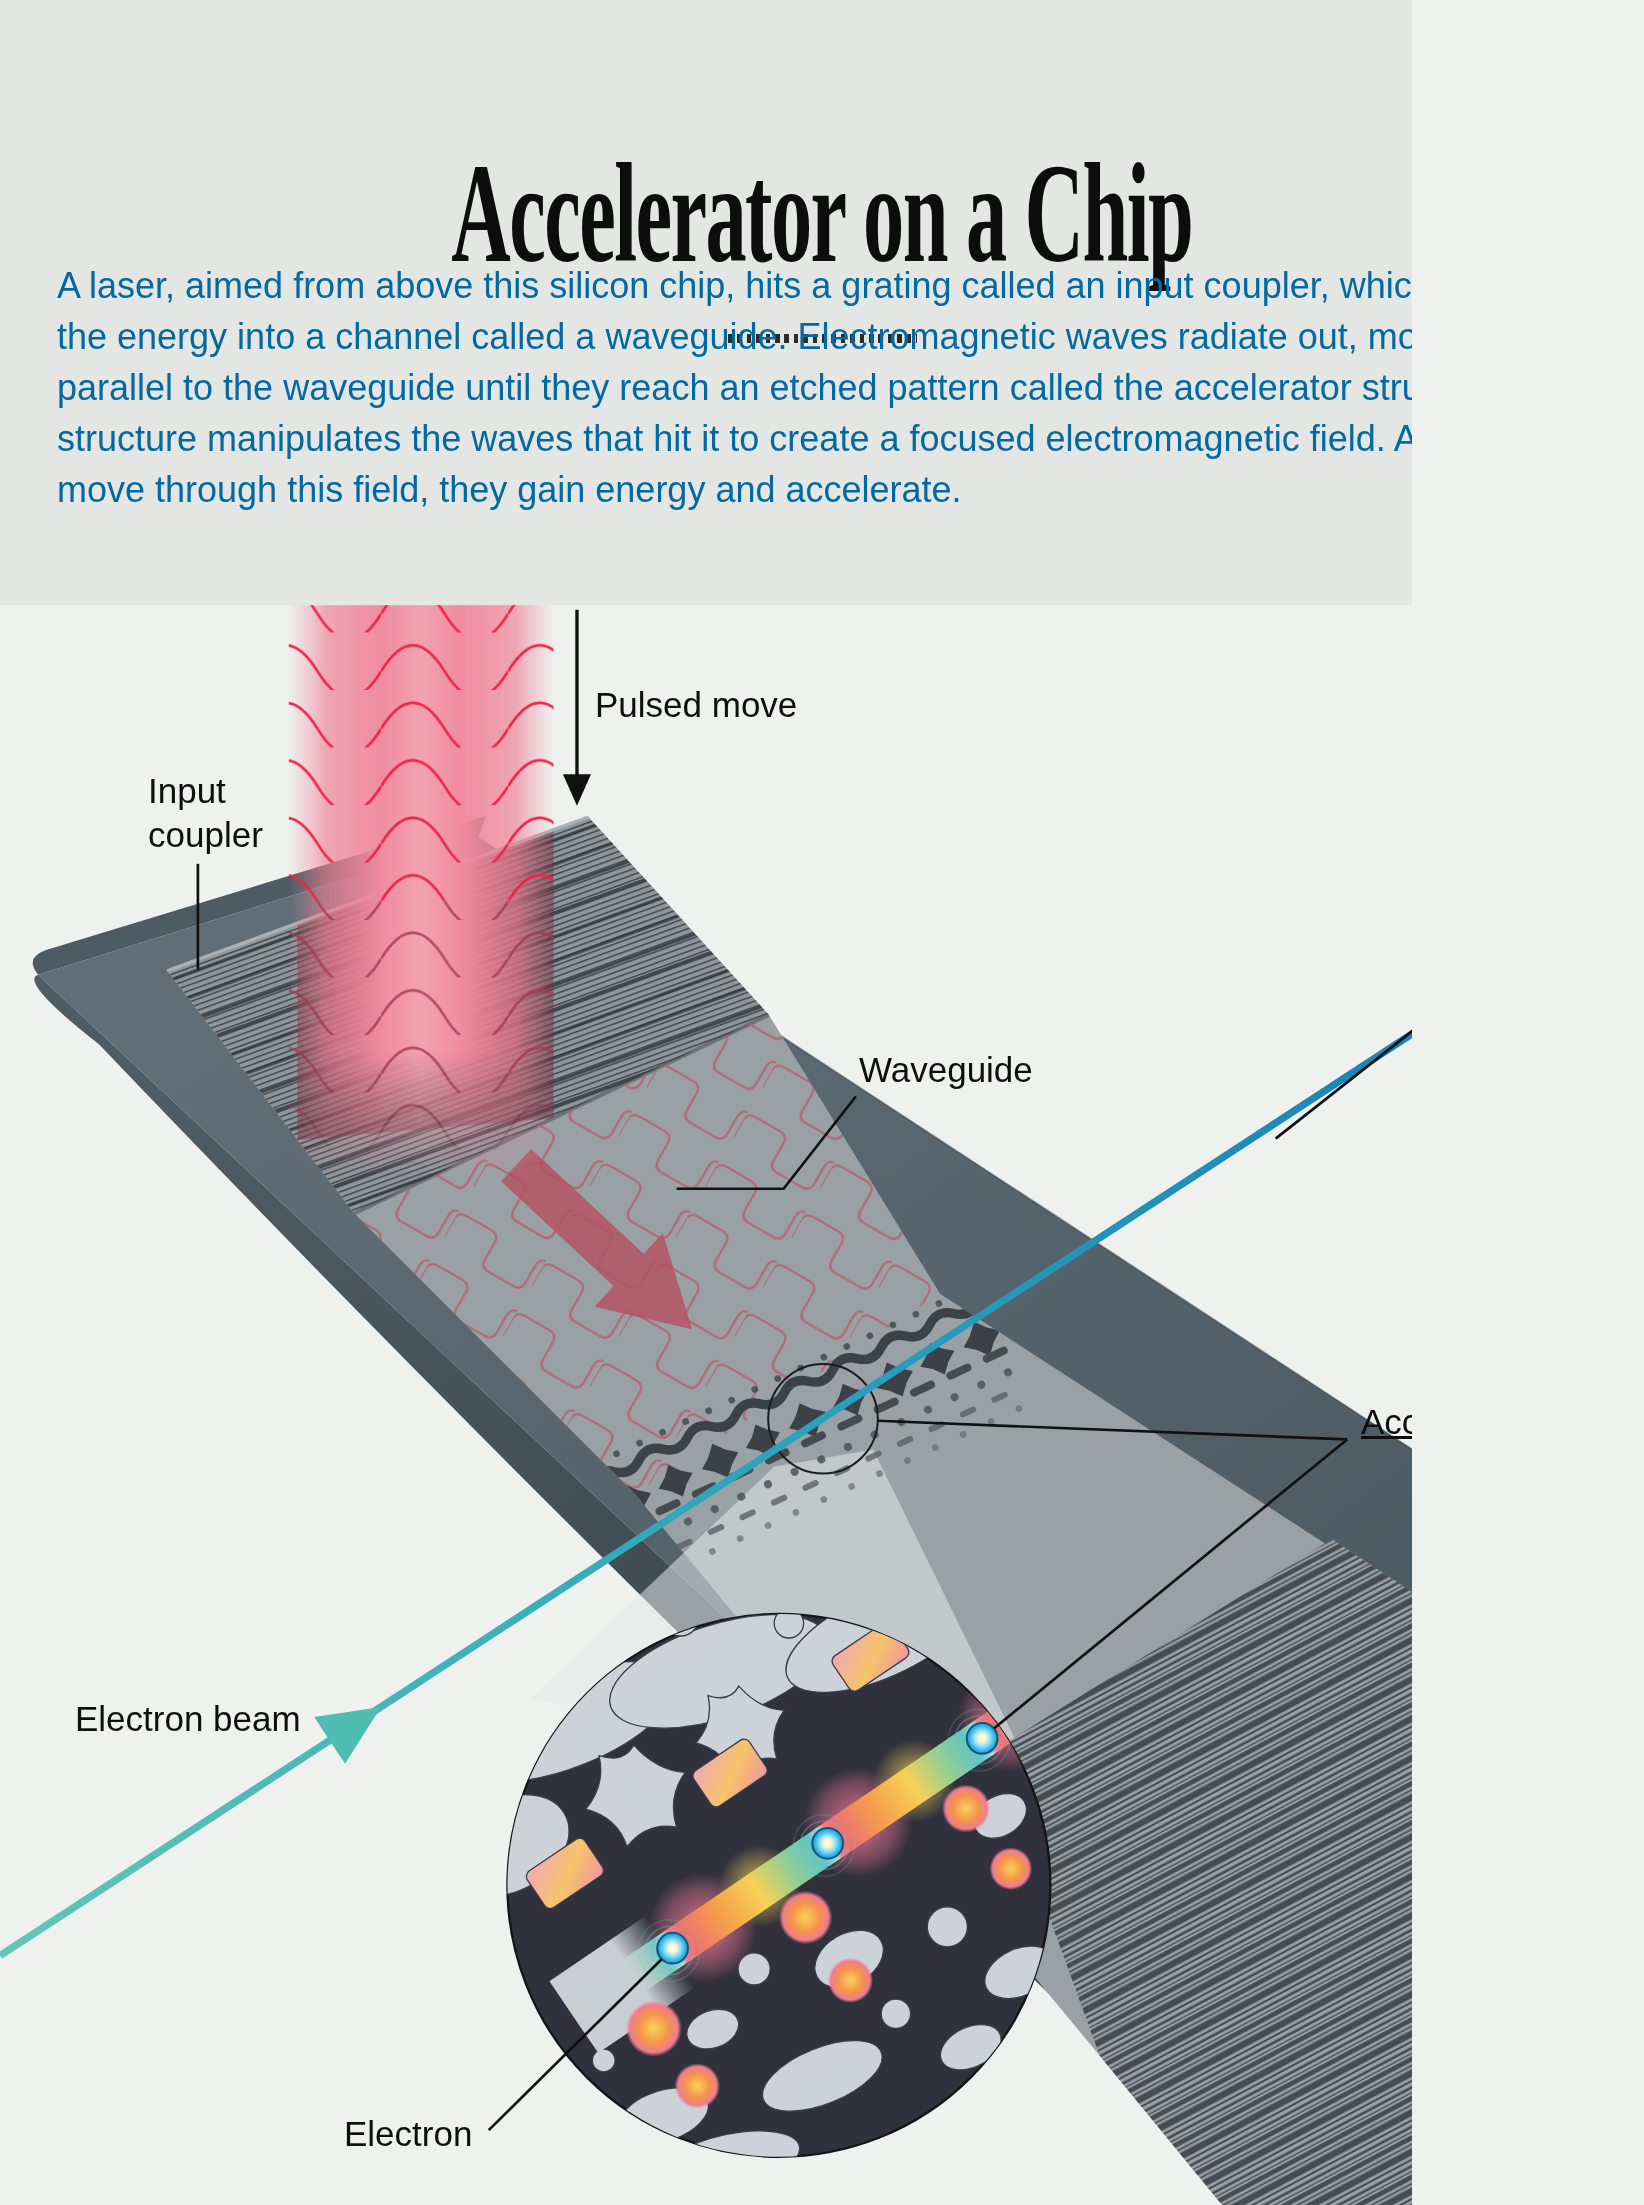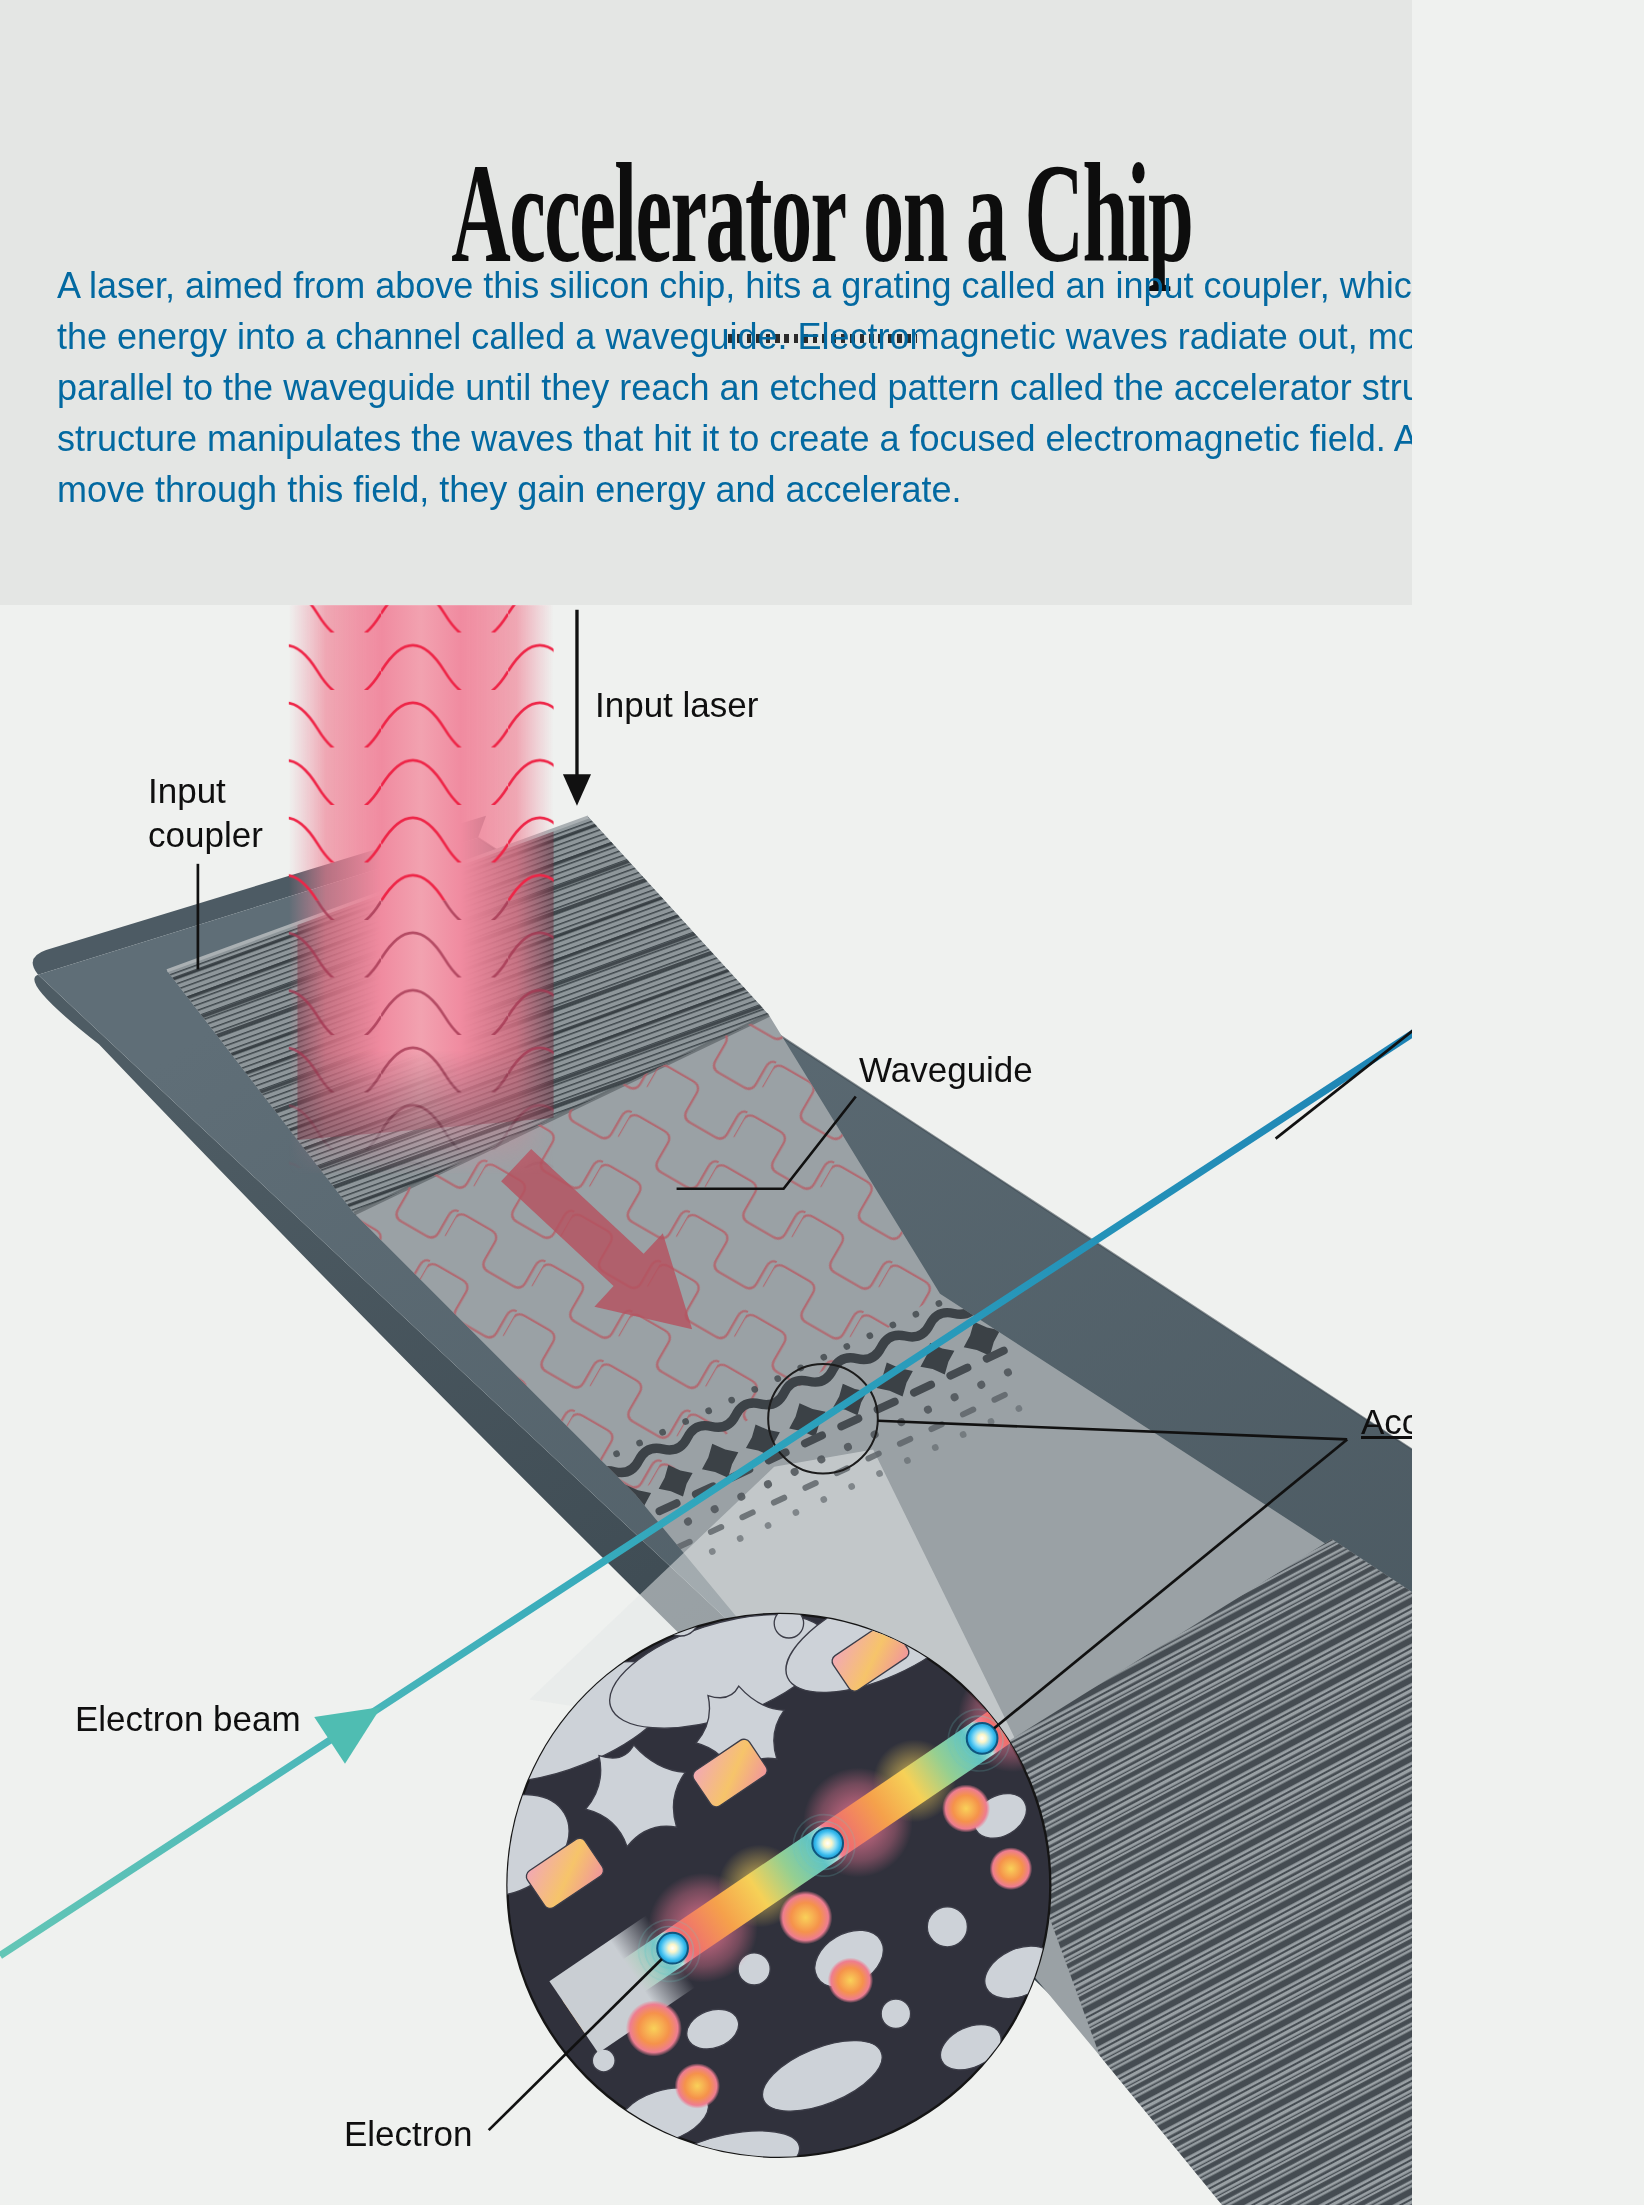--- a/index.html
+++ b/index.html
@@ -383,21 +383,21 @@
   </svg>
 
   <div class="header">
     <div class="title-wrap">
       <h1 class="title">Accelerator on a Chip</h1>
     </div>
     <div class="divider"></div>
     <p class="paragraph">A laser, aimed from above this silicon chip, hits a grating called an input coupler, which directs the energy into a channel called a waveguide. Electromagnetic waves radiate out, moving parallel to the waveguide until they reach an etched pattern called the accelerator structure. This structure manipulates the waves that hit it to create a focused electromagnetic field. As electrons move through this field, they gain energy and accelerate.</p>
   </div>
 
-  <div class="label" id="lbl-pulsed-laser">Input laser</div>
+  <div class="label" id="lbl-pulsed-laser">Pulsed move</div>
   <div class="label" id="lbl-input-coupler">Input
 coupler</div>
   <div class="label" id="lbl-waveguide">Waveguide</div>
   <div class="label" id="lbl-accelerator">Accelerator</div>
   <div class="label" id="lbl-electron-beam">Electron beam</div>
   <div class="label" id="lbl-electron">Electron</div>
 
 </div>
 
 

